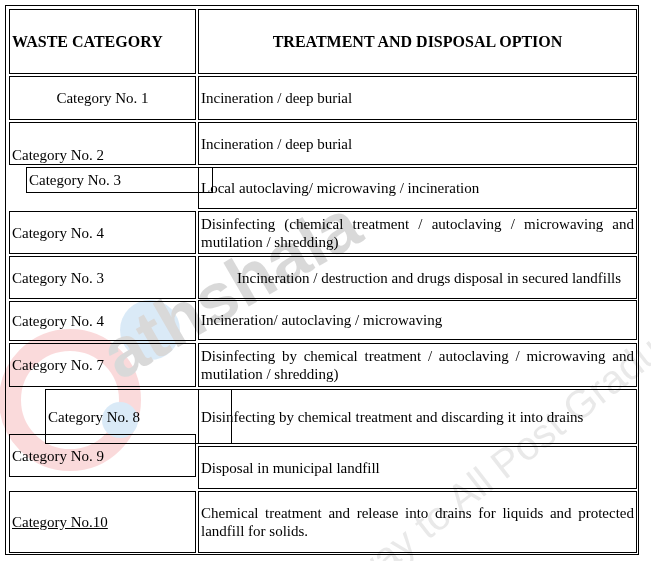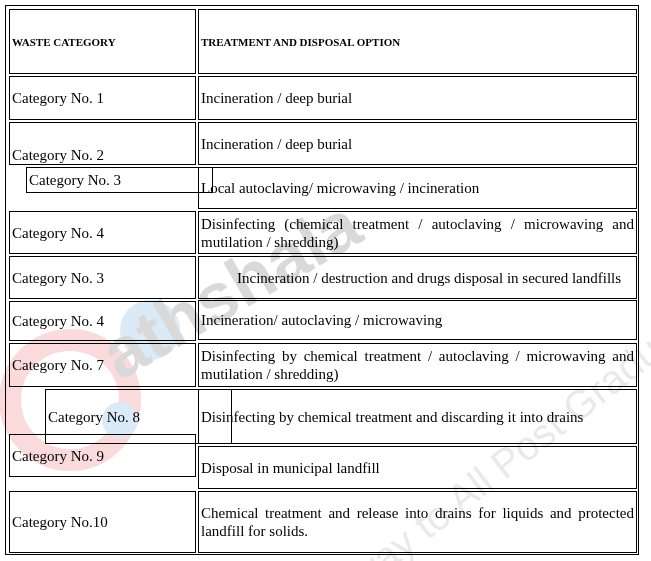--- a/index.html
+++ b/index.html
@@ -1,19 +1,19 @@
 <!DOCTYPE html>
 <html><head>
 <meta charset="utf-8">
 <style>
   html, body { margin:0; padding:0; background:#ffffff; }
   body { width:651px; height:561px; overflow:hidden; position:relative; font-family:"Liberation Serif", serif; color:#000; }
   .outer { position:absolute; left:5px; top:5px; width:634px; height:550px; border:1px solid #000; box-sizing:border-box; }
   .cell { position:absolute; border:1px solid #000; box-sizing:border-box; display:flex; align-items:center; padding:0 2px; font-size:15px; line-height:18px; }
-  .hdr { font-weight:bold; font-size:11px; }
+  .hdr { font-weight:bold; font-size:16px; }
   .just { text-align:justify; text-align-last:left; }
   .wm { position:absolute; pointer-events:none; }
 </style>
 </head>
 <body>
 
 <div class="wm" style="left:0;top:0;width:651px;height:561px;overflow:hidden;opacity:0.18;">
   <svg width="651" height="561">
     <circle cx="70" cy="400" r="60" fill="none" stroke="#e8363c" stroke-width="22"></circle>
     <circle cx="150" cy="330" r="30" fill="#3a8fd8"></circle>
@@ -22,24 +22,24 @@
     <text x="140" y="600" font-size="40" fill="#888" font-family="Liberation Sans, sans-serif" transform="rotate(-38 300 450)">A Gateway to All Post Graduate Courses</text>
   </svg>
 </div>
 
 <div class="outer"></div>
 
 <div id="table-host">
     <div class="cell hdr" style="left: 9px; top: 9px; width: 187px; height: 65px;">
       <span>WASTE CATEGORY</span>
     </div>
-    <div class="cell hdr" style="left: 198px; top: 9px; width: 439px; height: 65px;">
+    <div class="cell hdr" style="left: 198px; top: 9px; width: 439px; height: 65px; text-align: center;">
       <span style="width: 100%;">TREATMENT AND DISPOSAL OPTION</span>
     </div>
-    <div class="cell" style="left: 9px; top: 76px; width: 187px; height: 44px;">
+    <div class="cell" style="left: 9px; top: 76px; width: 187px; height: 44px; justify-content: center;">
       <span>Category No. 1</span>
     </div>
     <div class="cell just" style="left: 198px; top: 76px; width: 439px; height: 44px;">
       <span style="width: 100%;">Incineration / deep burial</span>
     </div>
     <div class="cell" style="left: 9px; top: 122px; width: 187px; height: 43px; align-items: flex-end;">
       <span>Category No. 2</span>
     </div>
     <div class="cell just" style="left: 198px; top: 122px; width: 439px; height: 43px;">
       <span style="width: 100%;">Incineration / deep burial</span>
@@ -79,19 +79,19 @@
     </div>
     <div class="cell just" style="left: 198px; top: 389px; width: 439px; height: 55px;">
       <span style="width: 100%;">Disinfecting by chemical treatment and discarding it into drains</span>
     </div>
     <div class="cell" style="left: 9px; top: 434px; width: 187px; height: 43px;">
       <span>Category No. 9</span>
     </div>
     <div class="cell just" style="left: 198px; top: 446px; width: 439px; height: 43px;">
       <span style="width: 100%;">Disposal in municipal landfill</span>
     </div>
-    <div class="cell" style="left: 9px; top: 491px; width: 187px; height: 62px;">
+    <div class="cell" style="left: 9px; top: 491px; width: 187px; height: 62px; text-decoration: underline;">
       <span>Category No.10</span>
     </div>
     <div class="cell just" style="left: 198px; top: 491px; width: 439px; height: 62px;">
       <span style="width: 100%;">Chemical treatment and release into drains for liquids and protected landfill for solids.</span>
     </div>
   </div>
 
 </body></html>

